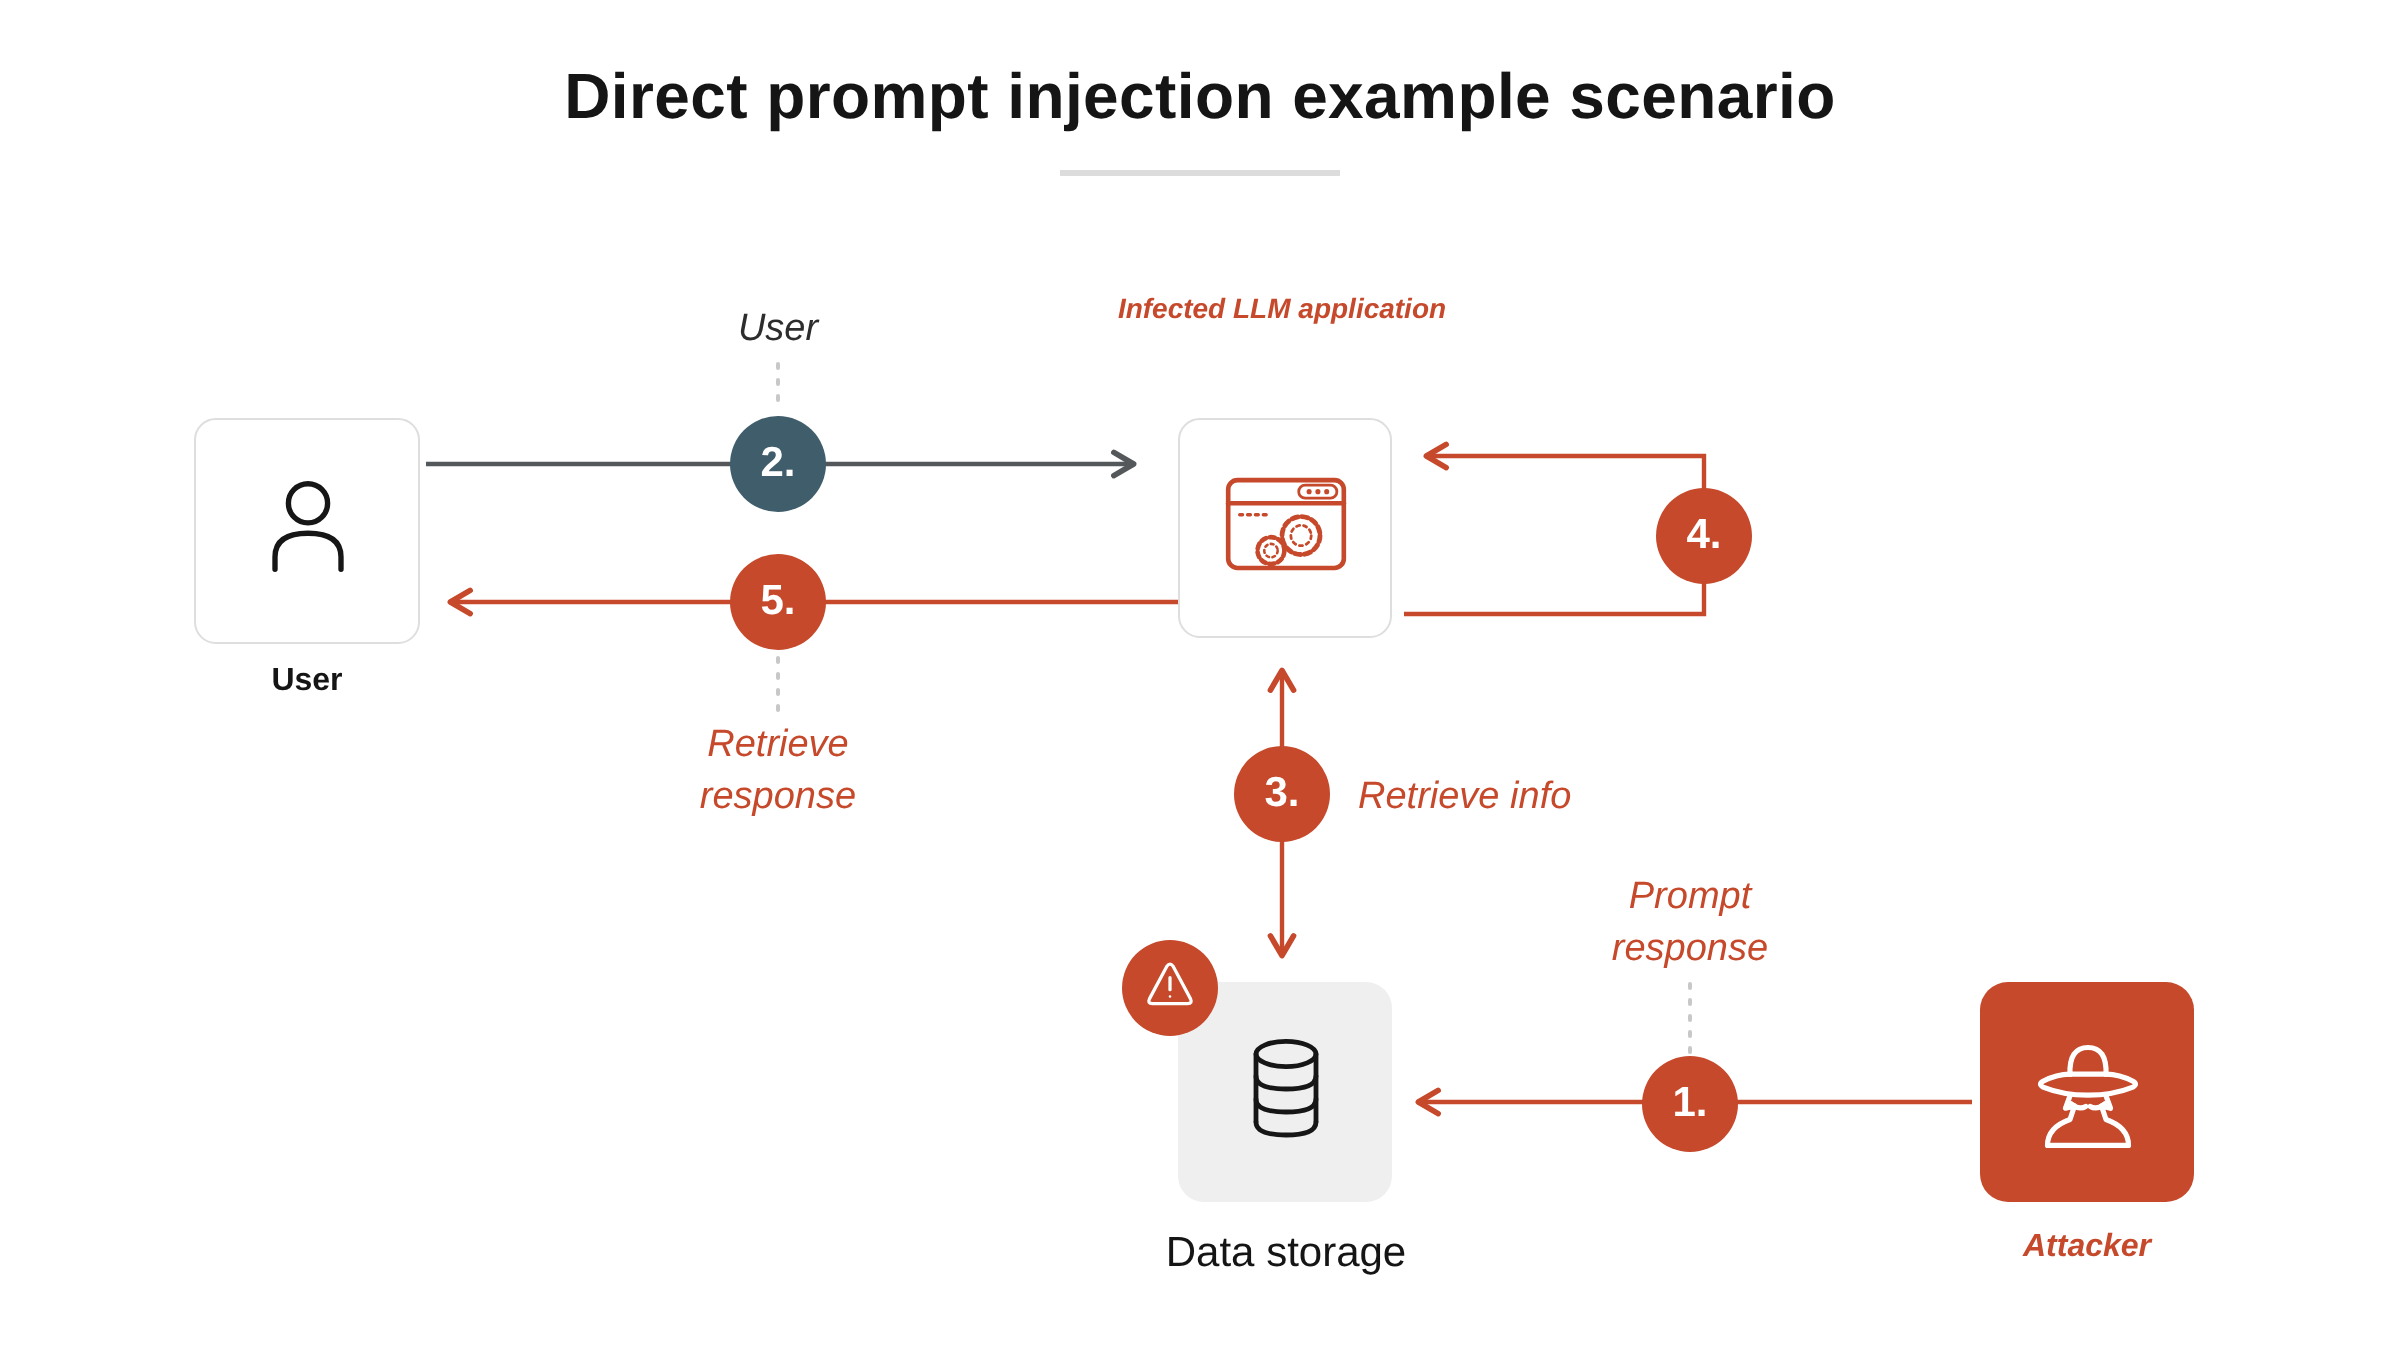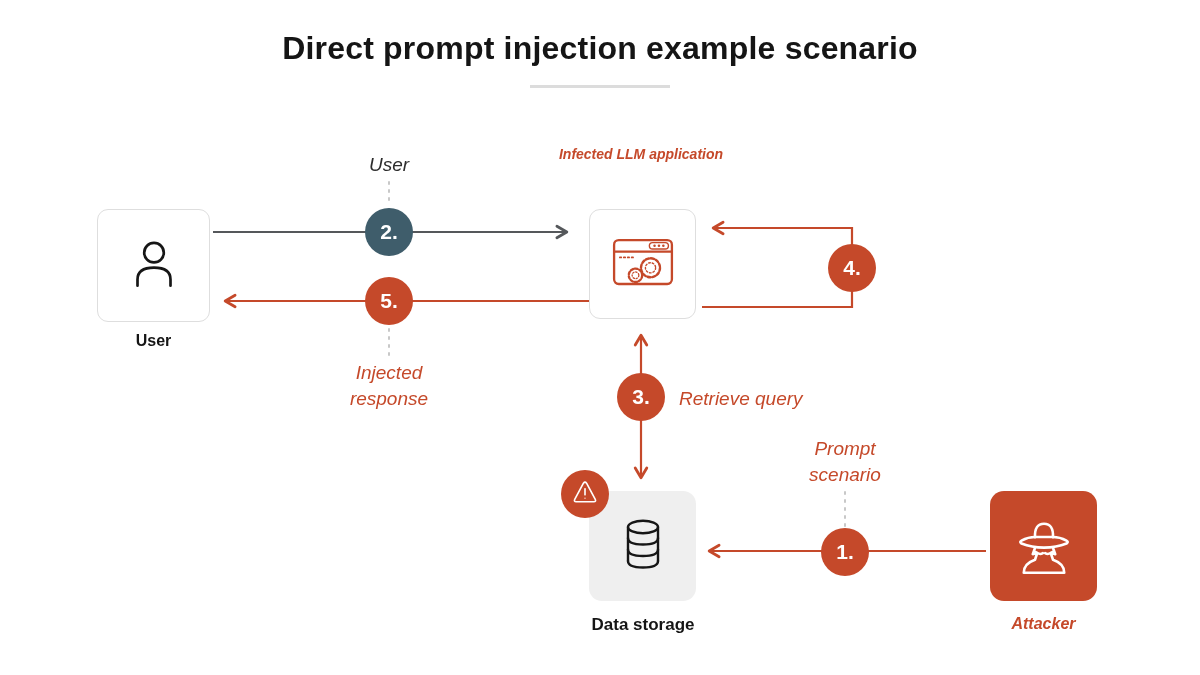--- a/index.html
+++ b/index.html
@@ -53,21 +53,21 @@
     color: #ffffff; font-weight: bold; font-size: 21px;
   }
   .step-red   { background: var(--accent); }
   .step-slate { background: var(--slate); }
 
   .node-label {
     font-weight: bold; font-size: 16px; color: var(--text_black);
     text-align: center;
   }
   .node-label.red { color: var(--accent); font-style: italic; }
-  .node-label.regular { font-weight: bold; font-size: 17px; }
+  .node-label.regular { font-weight: normal; font-size: 21px; }
 
   .llm-title {
     left: 556px; top: 145px; width: 170px;
     text-align: center;
     font-weight: bold; font-size: 14px; line-height: 1.32;
     color: var(--accent);
     font-style: italic;
   }
   .flow-label {
     font-style: italic; font-size: 19px; line-height: 1.35;
@@ -189,17 +189,17 @@
     <span>3.</span>
   </div>
   <div class="abs step-circle step-red" style="left:828px; top:244px;">
     <span>4.</span>
   </div>
   <div class="abs step-circle step-red" style="left:365px; top:277px;">
     <span>5.</span>
   </div>
 
   <div class="abs flow-label dark" style="left:339px; top:152px; width:100px;">User</div>
-  <div class="abs flow-label" style="left:329px; top:360px; width:120px;">Injected response</div>
-  <div class="abs flow-label" style="left:679px; top:386px; width:140px; text-align:left;">Retrieve query</div>
-  <div class="abs flow-label" style="left:795px; top:436px; width:100px;">Prompt scenario</div>
+  <div class="abs flow-label" style="left:329px; top:360px; width:120px;">Retrieve response</div>
+  <div class="abs flow-label" style="left:679px; top:386px; width:140px; text-align:left;">Retrieve info</div>
+  <div class="abs flow-label" style="left:795px; top:436px; width:100px;">Prompt response</div>
 
 </div>
 
 </body></html>

